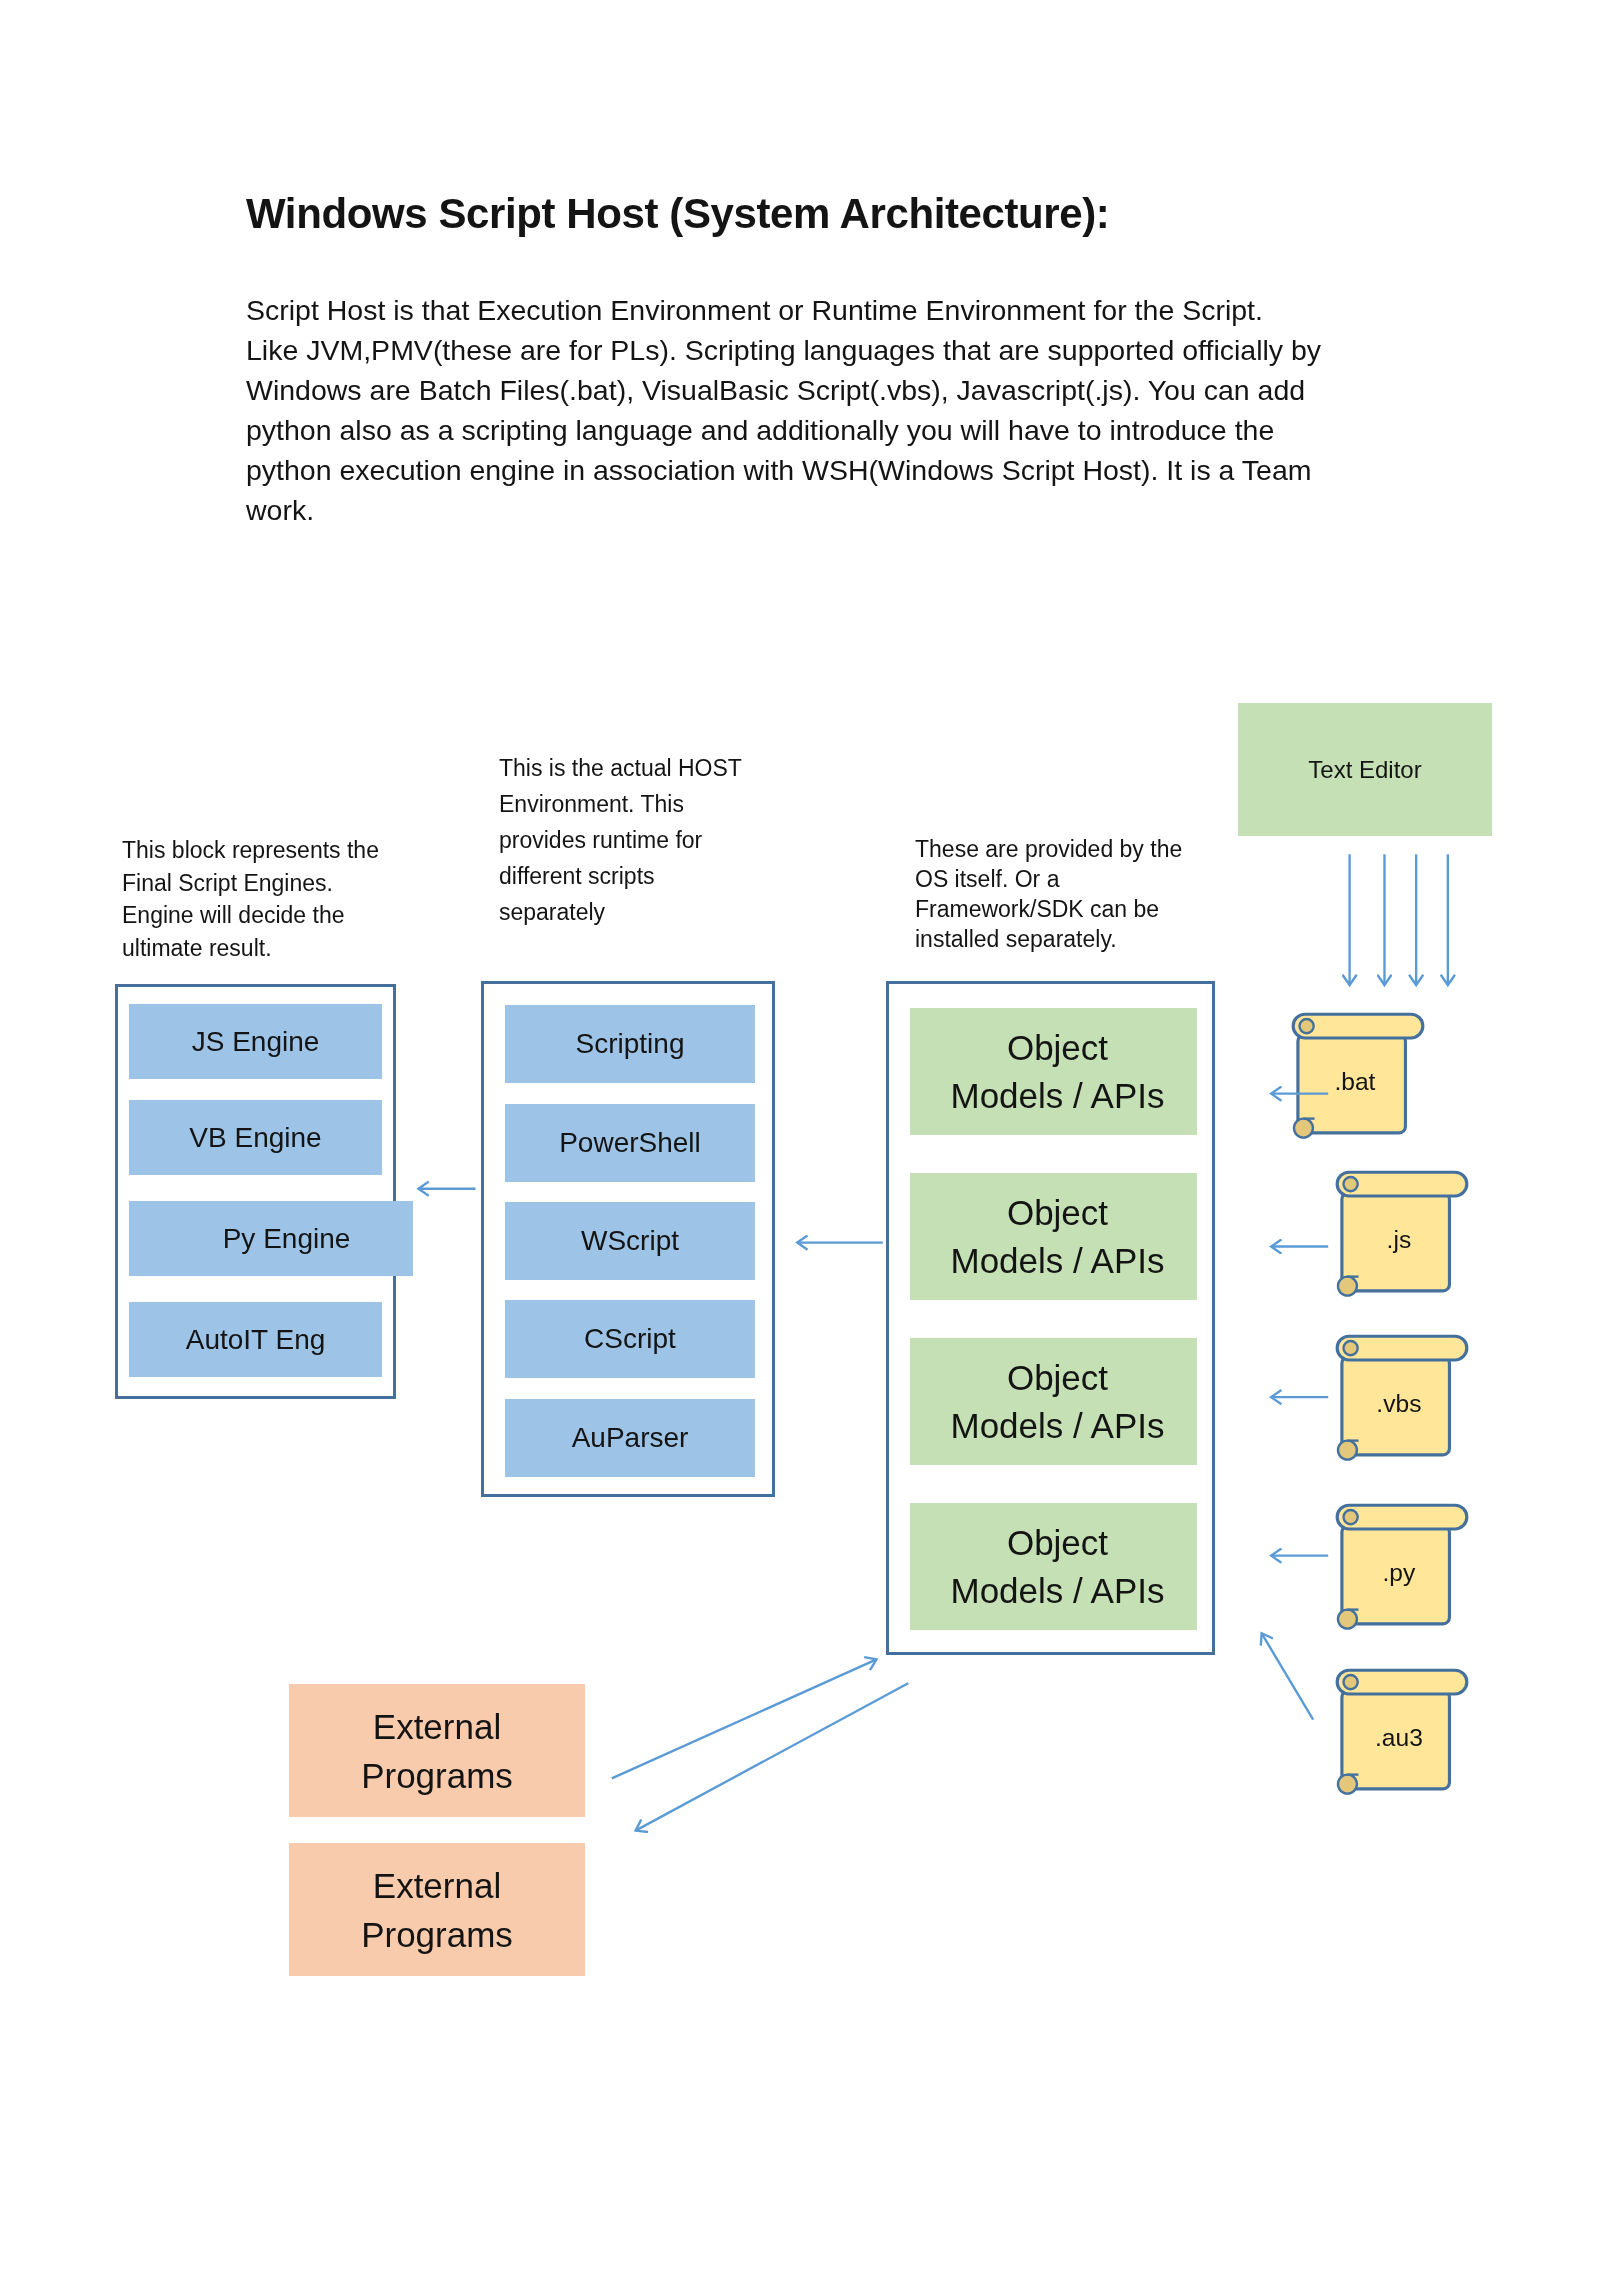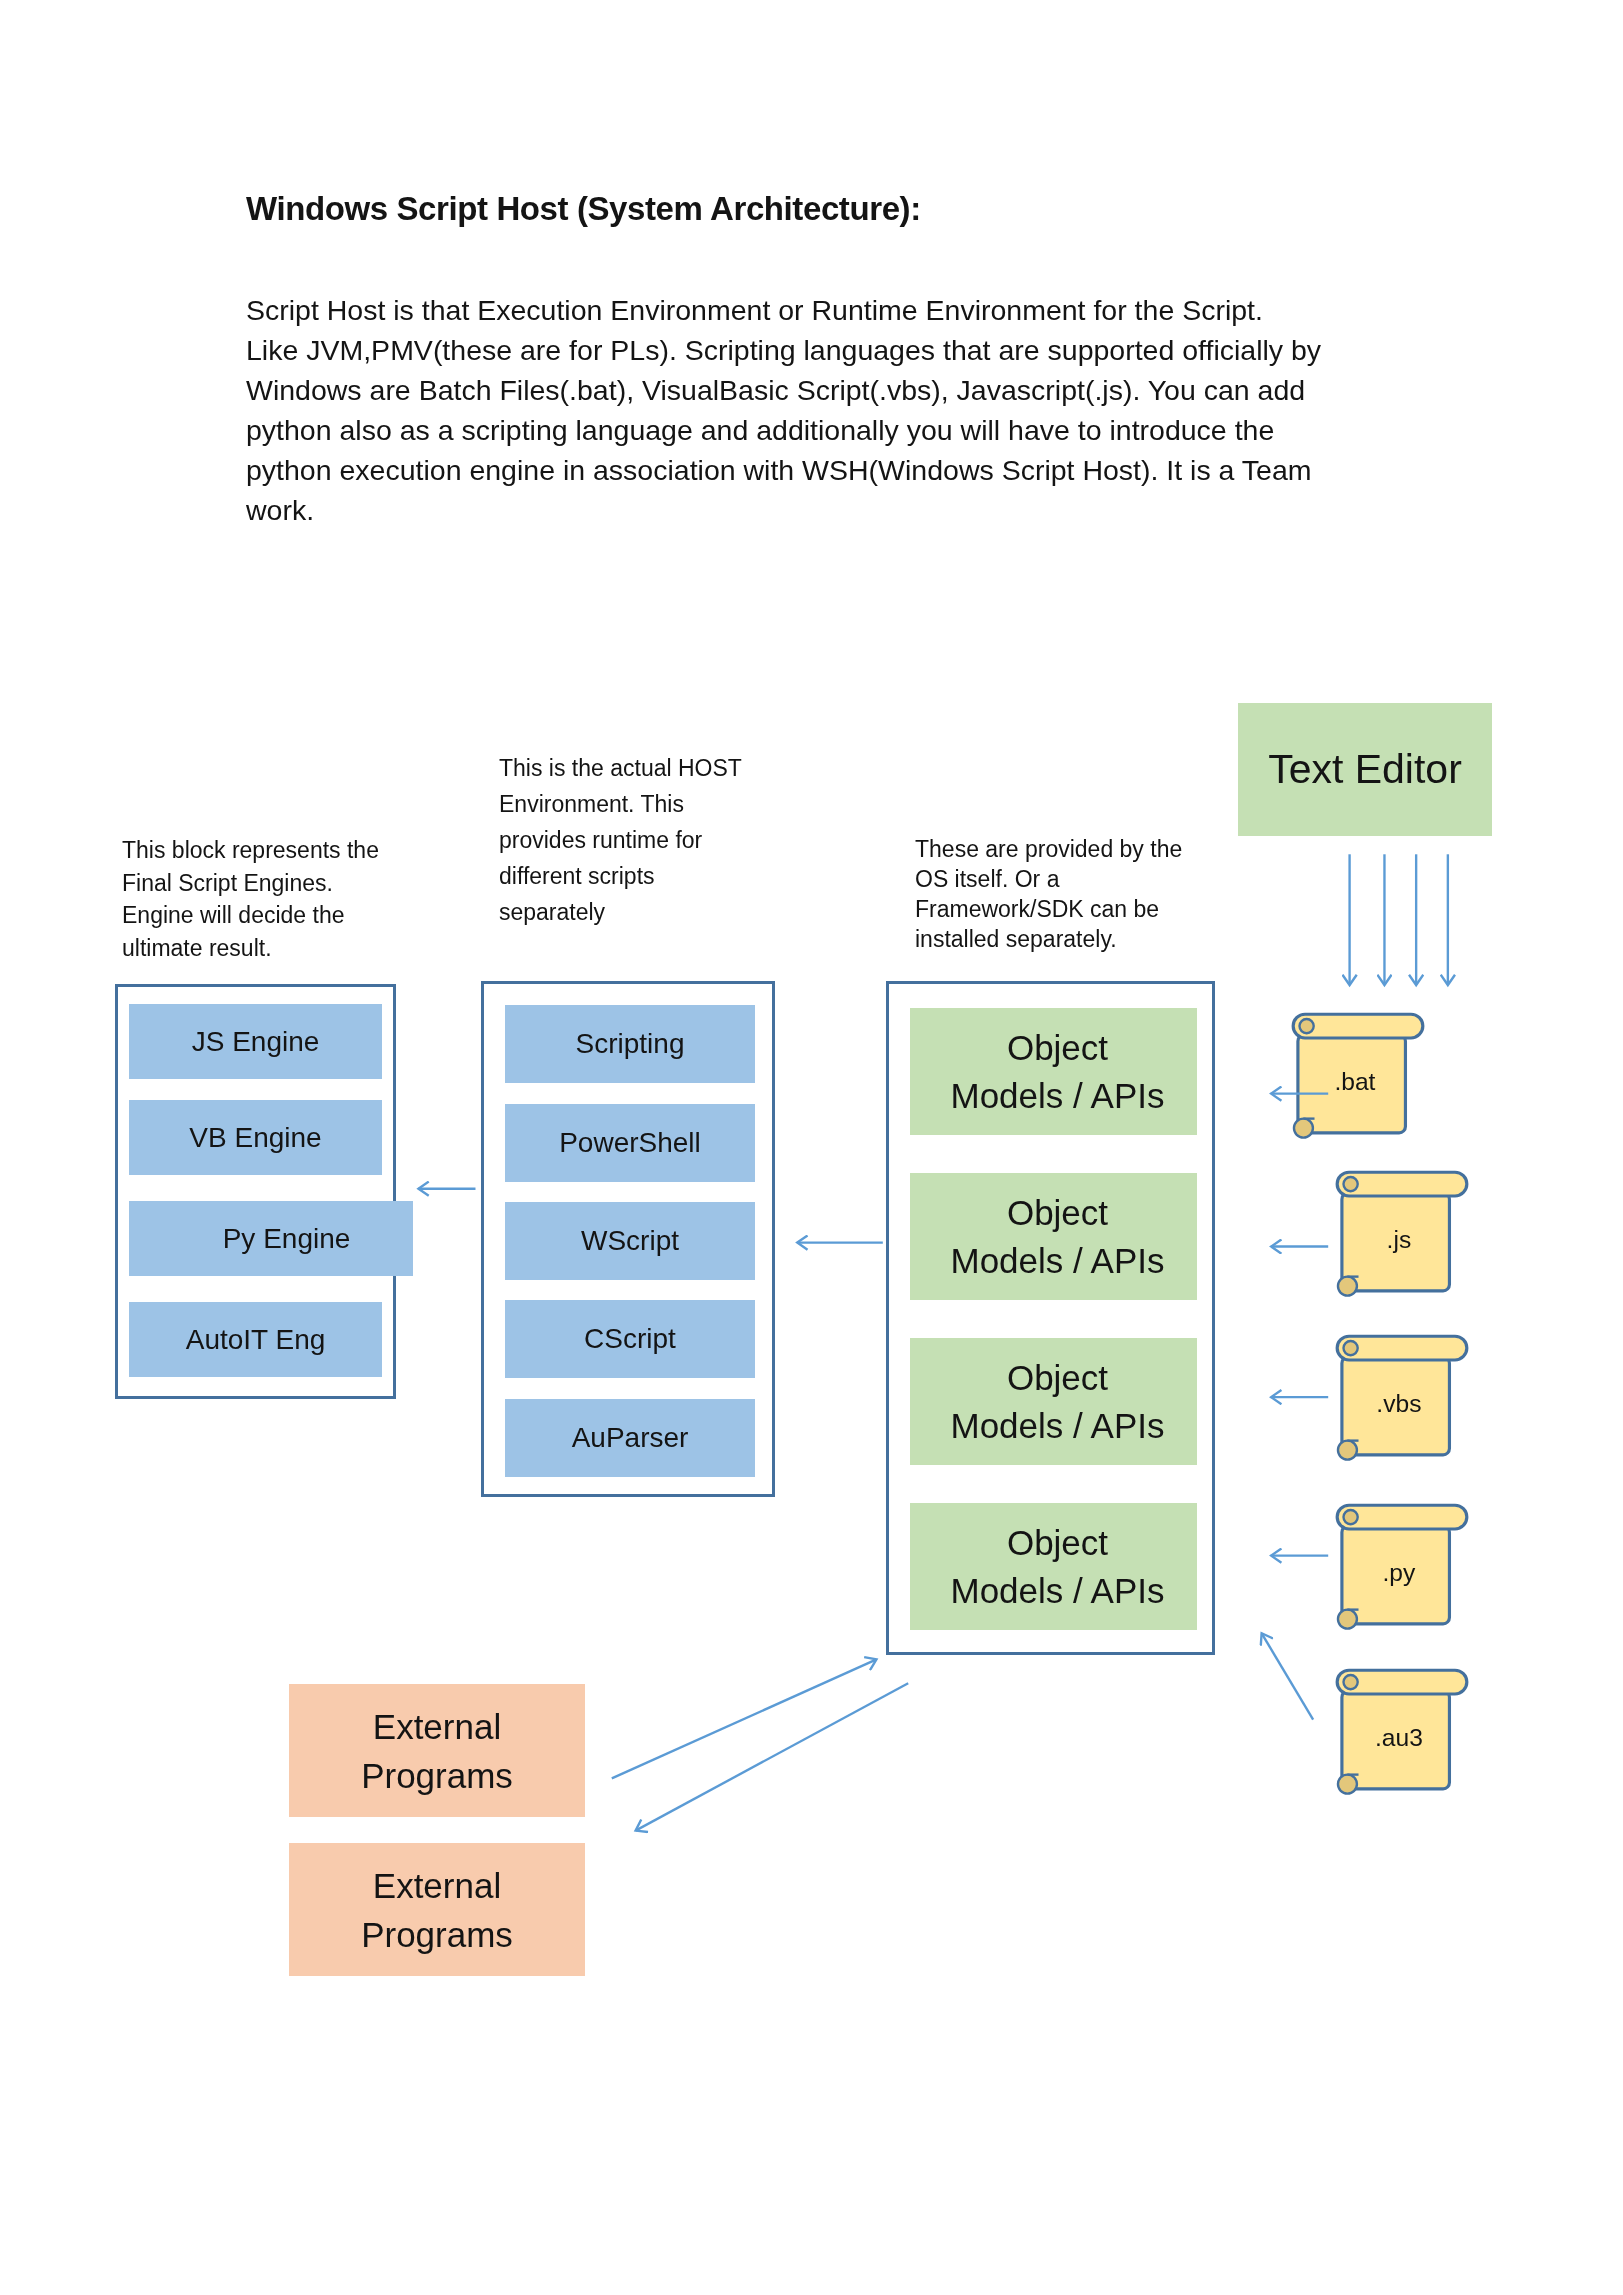--- a/index.html
+++ b/index.html
@@ -12,36 +12,36 @@
     --arrow:#5B9BD5;
     --ink:#141414;
   }
   html,body{margin:0;padding:0;background:#ffffff;}
   .page{
     position:relative;width:1623px;height:2295px;background:#ffffff;overflow:hidden;
     font-family:"Liberation Sans", sans-serif;color:var(--ink);
   }
   .title{
     position:absolute;left:246px;top:190px;margin:0;
-    font-size:33px;font-weight:700;letter-spacing:-0.4px;white-space:nowrap;
+    font-size:42px;font-weight:700;letter-spacing:-0.4px;white-space:nowrap;
   }
   .para{
     position:absolute;left:246px;top:290px;width:1189px;
     font-size:28.5px;line-height:40px;white-space:pre-line;
   }
   .note{
     position:absolute;font-size:23px;line-height:32.5px;white-space:pre-line;
   }
   .note-engines{left:122px;top:834px;}
   .note-host{left:499px;top:750px;line-height:36px;}
   .note-os{left:915px;top:834px;line-height:30px;}
   .teditor{
     position:absolute;left:1238px;top:703px;width:254px;height:133px;
     background:var(--green);display:flex;align-items:center;justify-content:center;
-    font-size:41px;
+    font-size:24px;
   }
   .container{
     position:absolute;border:3.2px solid var(--border);background:#ffffff;box-sizing:border-box;
   }
   .c-engines{left:115px;top:984px;width:281px;height:415px;}
   .c-hosts{left:481px;top:981px;width:294px;height:516px;}
   .c-models{left:886px;top:981px;width:329px;height:674px;}
   .bluebox{
     position:absolute;background:var(--blue);
     display:flex;align-items:center;justify-content:center;

